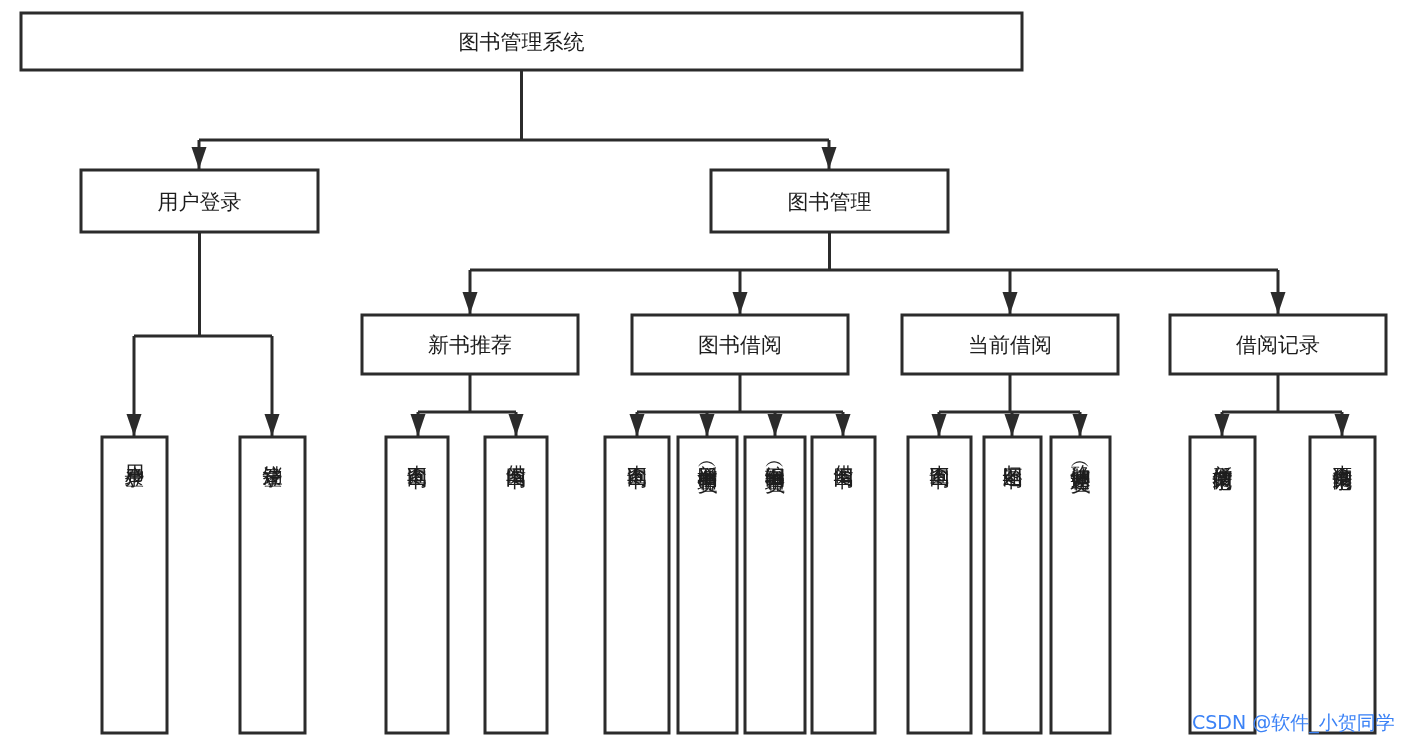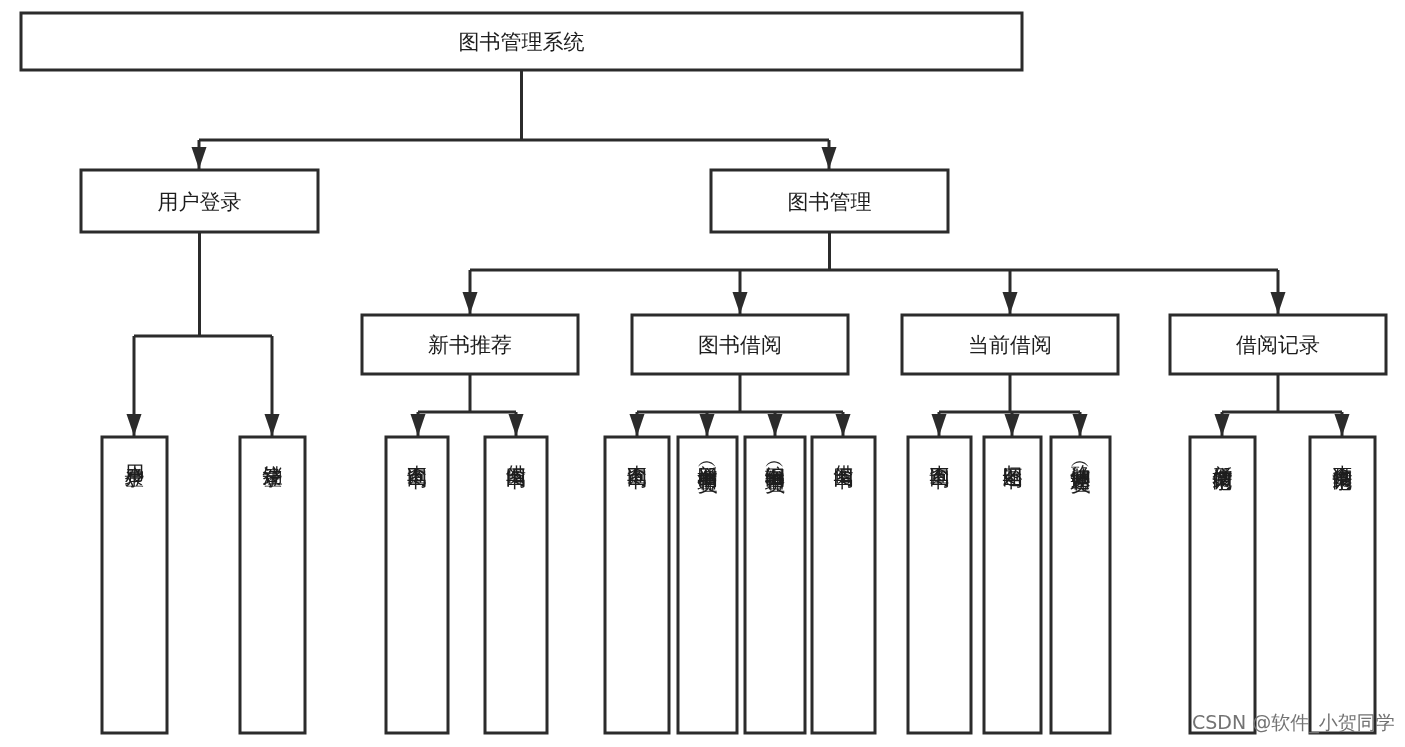--- a/index.html
+++ b/index.html
@@ -25,21 +25,21 @@
     letter-spacing:1.5px;
     color:#1d1d1d;
     white-space:nowrap;
     transform:translateX(-50%);
     font-family:"DejaVu Sans","Liberation Sans",sans-serif;
   }
   #watermark{
     position:absolute;
     left:1192px;top:710px;
     font-size:19px;
-    color:#737373;
+    color:#3b82f6;
     white-space:nowrap;
     font-family:"DejaVu Sans","Liberation Sans",sans-serif;
   }
 </style>
 </head>
 <body>
 
 <div id="diagram-root">
 
   <svg id="tree-svg" viewBox="0 0 1405 747">

